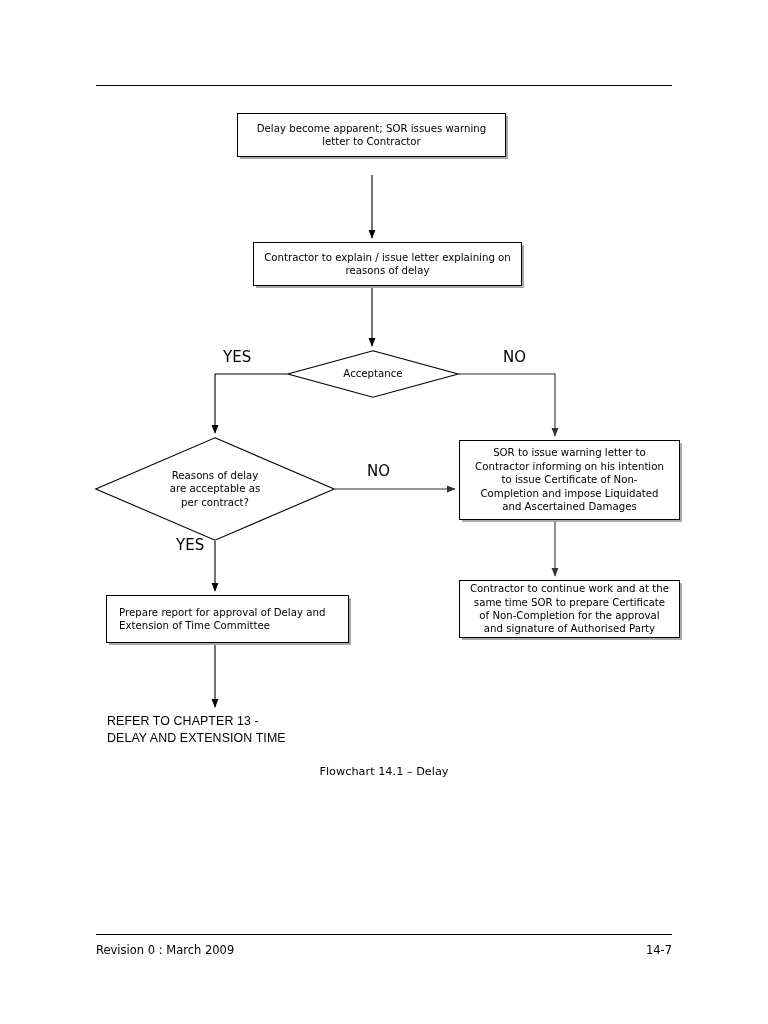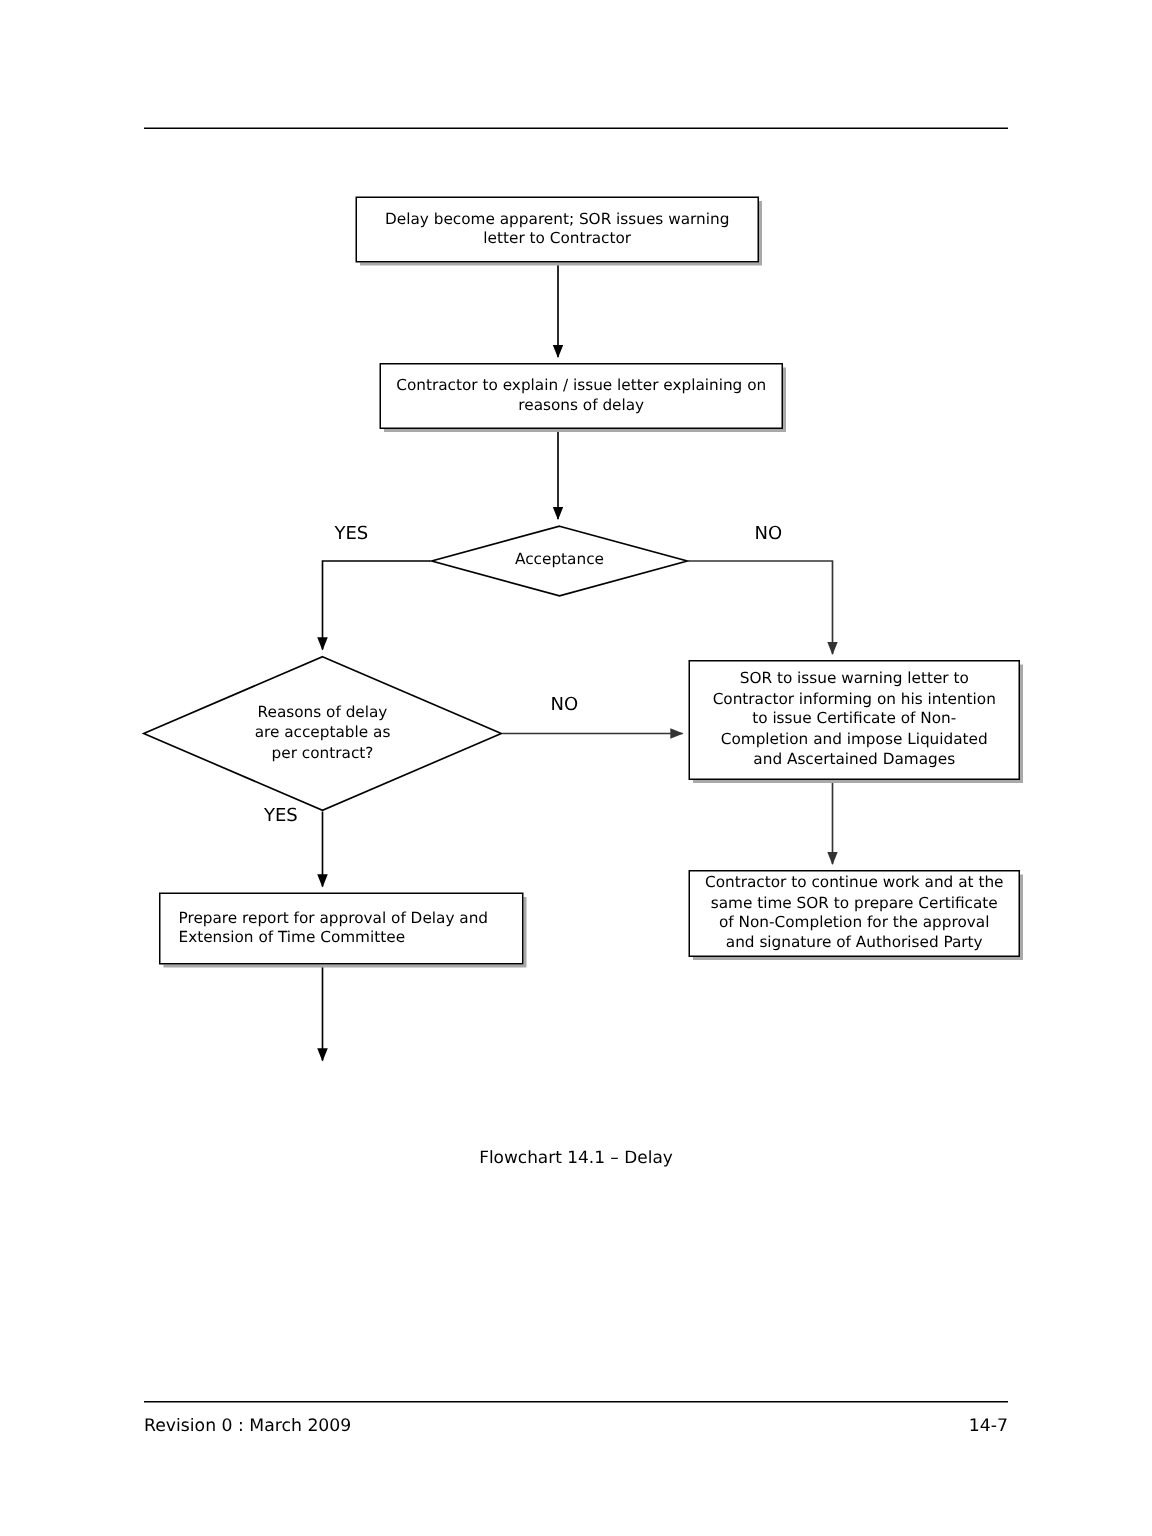--- a/index.html
+++ b/index.html
@@ -82,21 +82,21 @@
     text-align: center;
     padding: 4px 7px;
     white-space: pre-line;
   }
   .fc-box.left-text {
     justify-content: flex-start;
     text-align: left;
     padding-left: 12px;
   }
 
-  #box-warning-letter   { left: 237px; top: 131px; width: 269px; height: 44px; }
+  #box-warning-letter   { left: 237px; top: 113px; width: 269px; height: 44px; }
   #box-contractor-explain { left: 237px; top: 242px; width: 269px; height: 44px; margin-left: 16px; }
   #box-sor-intention    { left: 459px; top: 440px; width: 221px; height: 80px; }
   #box-contractor-continue { left: 459px; top: 580px; width: 221px; height: 58px; }
   #box-prepare-report   { left: 106px; top: 595px; width: 243px; height: 48px; }
 
   
   .fc-diamond {
     position: absolute;
   }
   .fc-diamond svg { display: block; overflow: visible; }
@@ -118,21 +118,21 @@
   .wires {
     position: absolute;
     left: 0; top: 0;
     width: 768px; height: 1024px;
     pointer-events: none;
   }
 
   
   .branch-label {
     position: absolute;
-    font-size: 12px;
+    font-size: 15px;
     color: #000;
   }
   #label-yes-acceptance { left: 223px; top: 348px; }
   #label-no-acceptance  { left: 503px; top: 348px; }
   #label-no-reasons     { left: 367px; top: 462px; }
   #label-yes-reasons    { left: 176px; top: 536px; }
 
   
   .terminal-text {
     position: absolute;
@@ -221,20 +221,22 @@
     <div class="dlabel">Reasons of delay
 are acceptable as
 per contract?</div>
   </div>
 
   <div class="branch-label" id="label-yes-acceptance">YES</div>
   <div class="branch-label" id="label-no-acceptance">NO</div>
   <div class="branch-label" id="label-no-reasons">NO</div>
   <div class="branch-label" id="label-yes-reasons">YES</div>
 
+  <div class="terminal-text">REFER TO CHAPTER 13 -
+DELAY AND EXTENSION TIME</div>
 
   <div class="caption">Flowchart 14.1 – Delay</div>
 
   <div class="footer-rule"></div>
   <div class="footer-left">Revision 0 : March 2009</div>
   <div class="footer-right">14-7</div>
 
 </div>
 
 </body></html>

